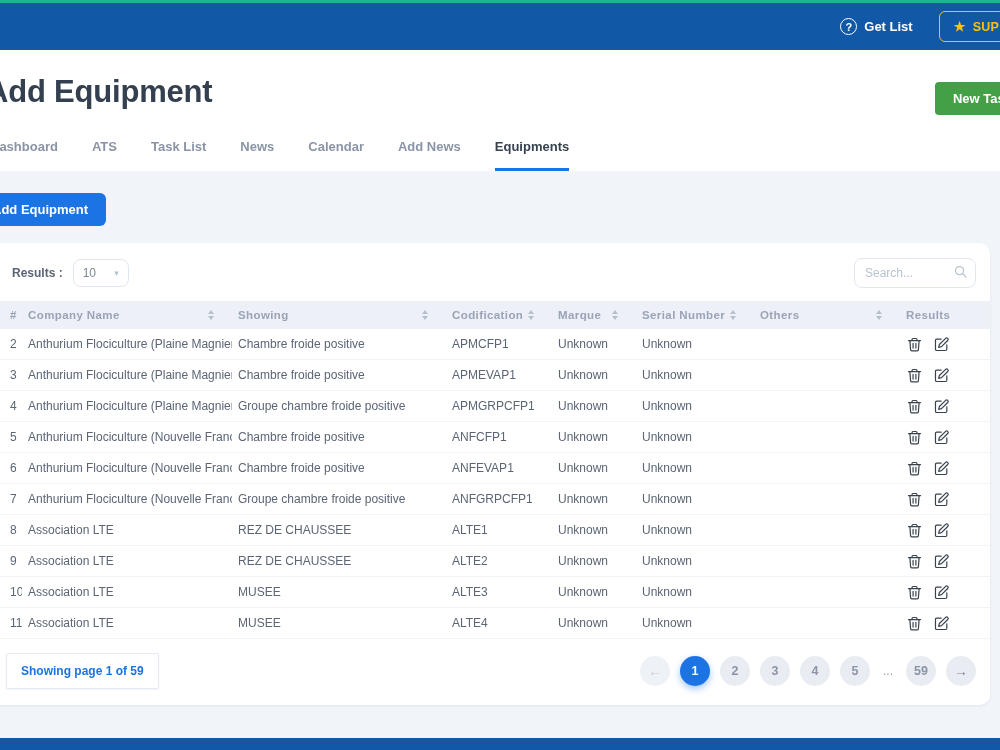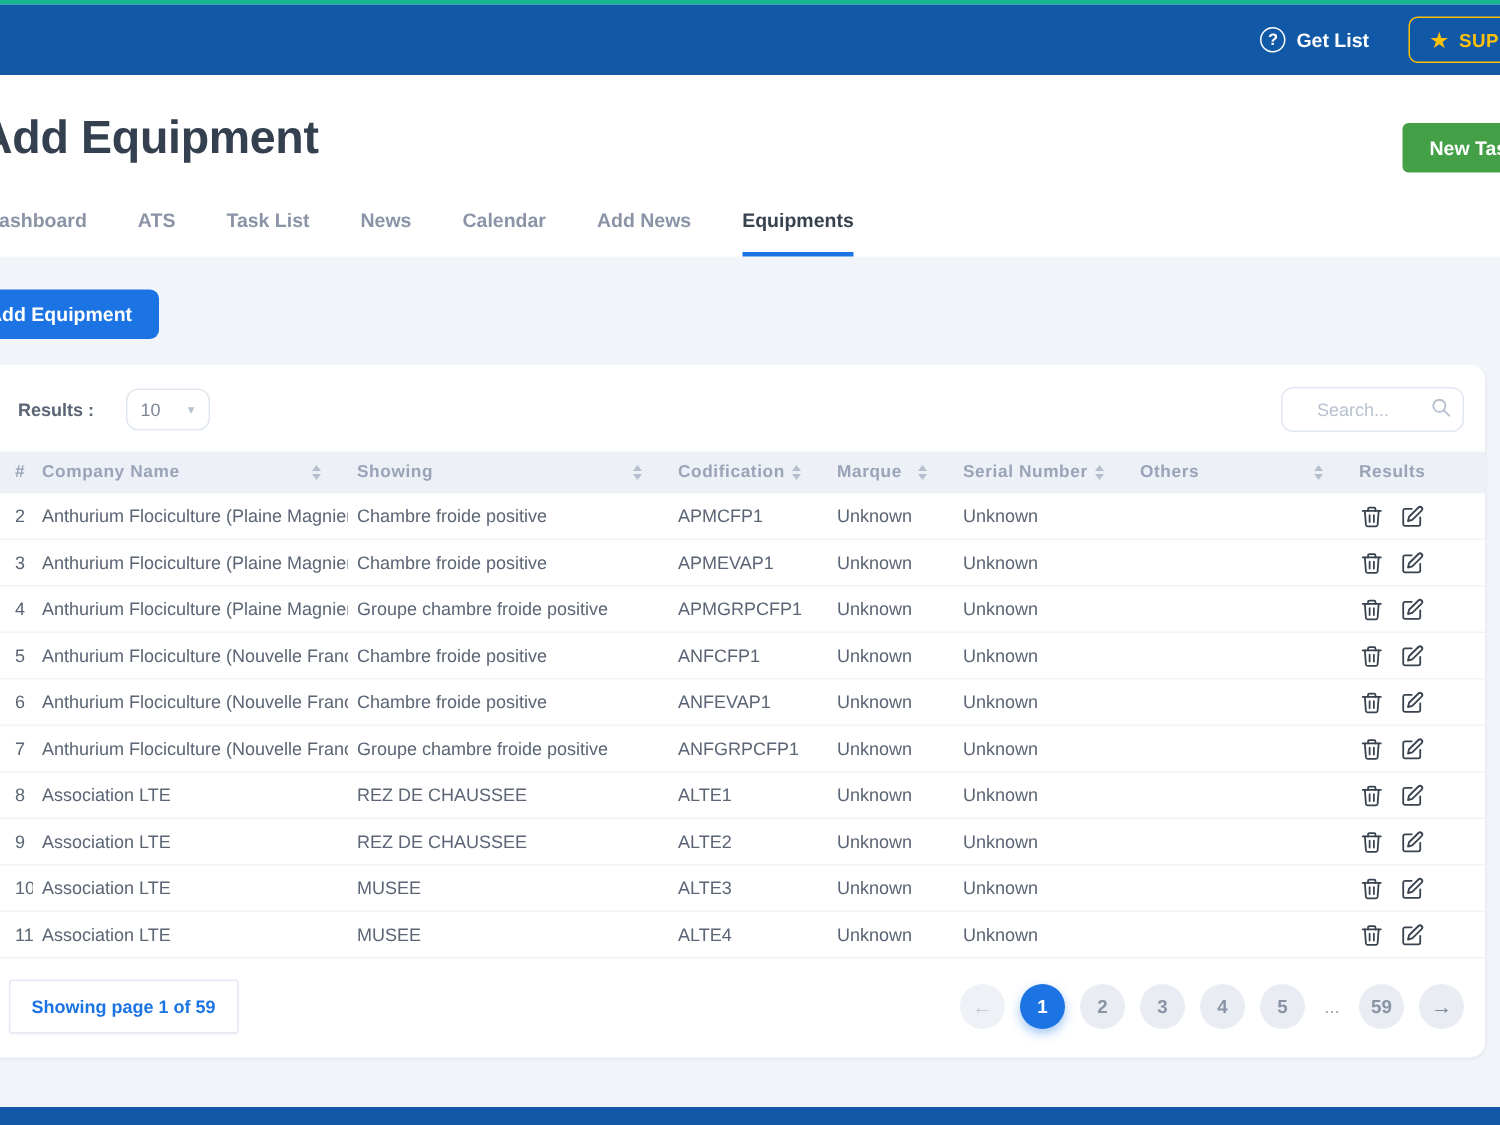--- a/index.html
+++ b/index.html
@@ -55,32 +55,32 @@
   .add-equip-btn {
     background: #1c74e4; color: #fff; border: none; border-radius: 6px;
     font-size: 13px; font-weight: 700; padding: 9px 18px 9px 16px; cursor: pointer;
     font-family: "Liberation Sans", sans-serif;
   }
   .card {
     background: #fff; border-radius: 10px; margin-top: 17px; width: 100%;
     box-shadow: 0 1px 3px rgba(20,40,80,.07);
   }
   .card-top { display: flex; justify-content: space-between; align-items: center; padding: 15px 14px 13px 36px; }
-  .results { display: flex; align-items: center; gap: 21px; }
+  .results { display: flex; align-items: center; gap: 10px; }
   .results-label { font-size: 12px; font-weight: 700; color: #5b6575; }
   .results-select {
     display: flex; align-items: center; justify-content: space-between;
     width: 56px; border: 1px solid #e1e7f0; border-radius: 8px;
     padding: 6px 9px; font-size: 12px; color: #7d8796; cursor: pointer; background: #fff;
   }
   .chev { color: #b9c2d0; font-size: 9px; }
   .search-box { position: relative; }
   .search-box input {
     width: 122px; border: 1px solid #e1e7f0; border-radius: 8px;
-    padding: 7px 28px 7px 23px; font-size: 12px; color: #5b6575; outline: none;
+    padding: 7px 28px 7px 10px; font-size: 12px; color: #5b6575; outline: none;
     font-family: "Liberation Sans", sans-serif;
   }
   .search-box input::placeholder { color: #b9c2d0; }
   .search-icon { position: absolute; right: 8px; top: 6px; }
 
   
   table { width: 100%; border-collapse: collapse; table-layout: fixed; }
   thead th {
     background: #edf1f7; text-align: left;
     font-size: 11.5px; font-weight: 700; color: #9aa3b7; letter-spacing: .4px;

